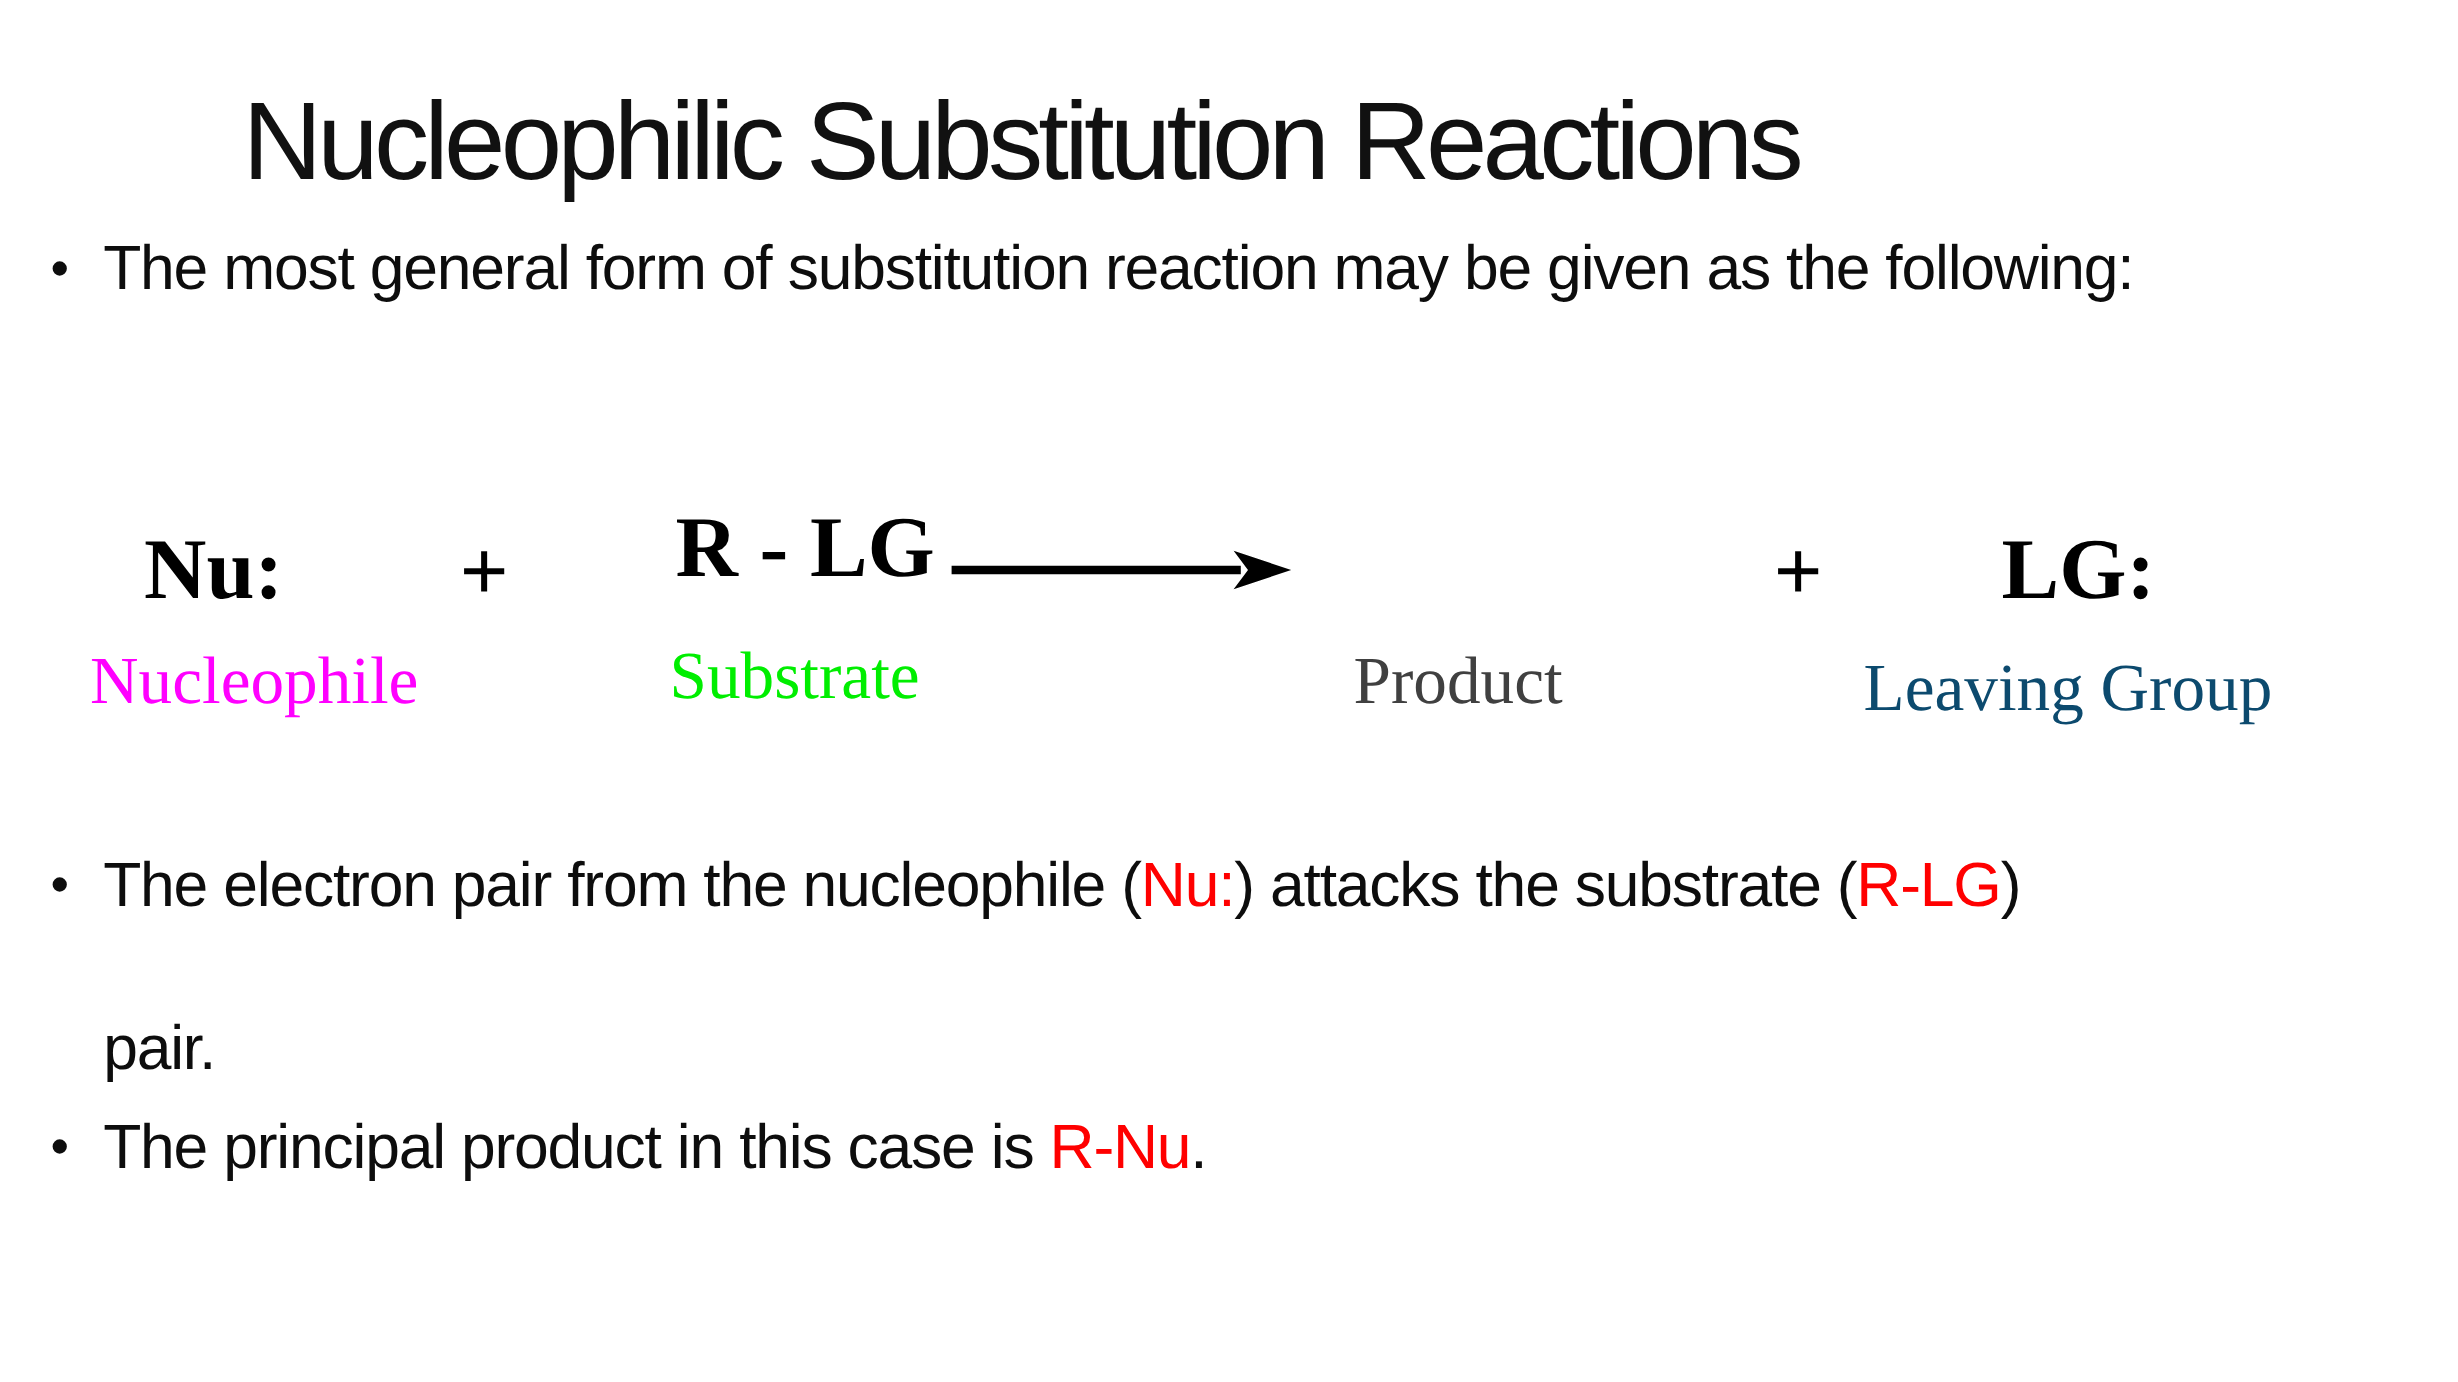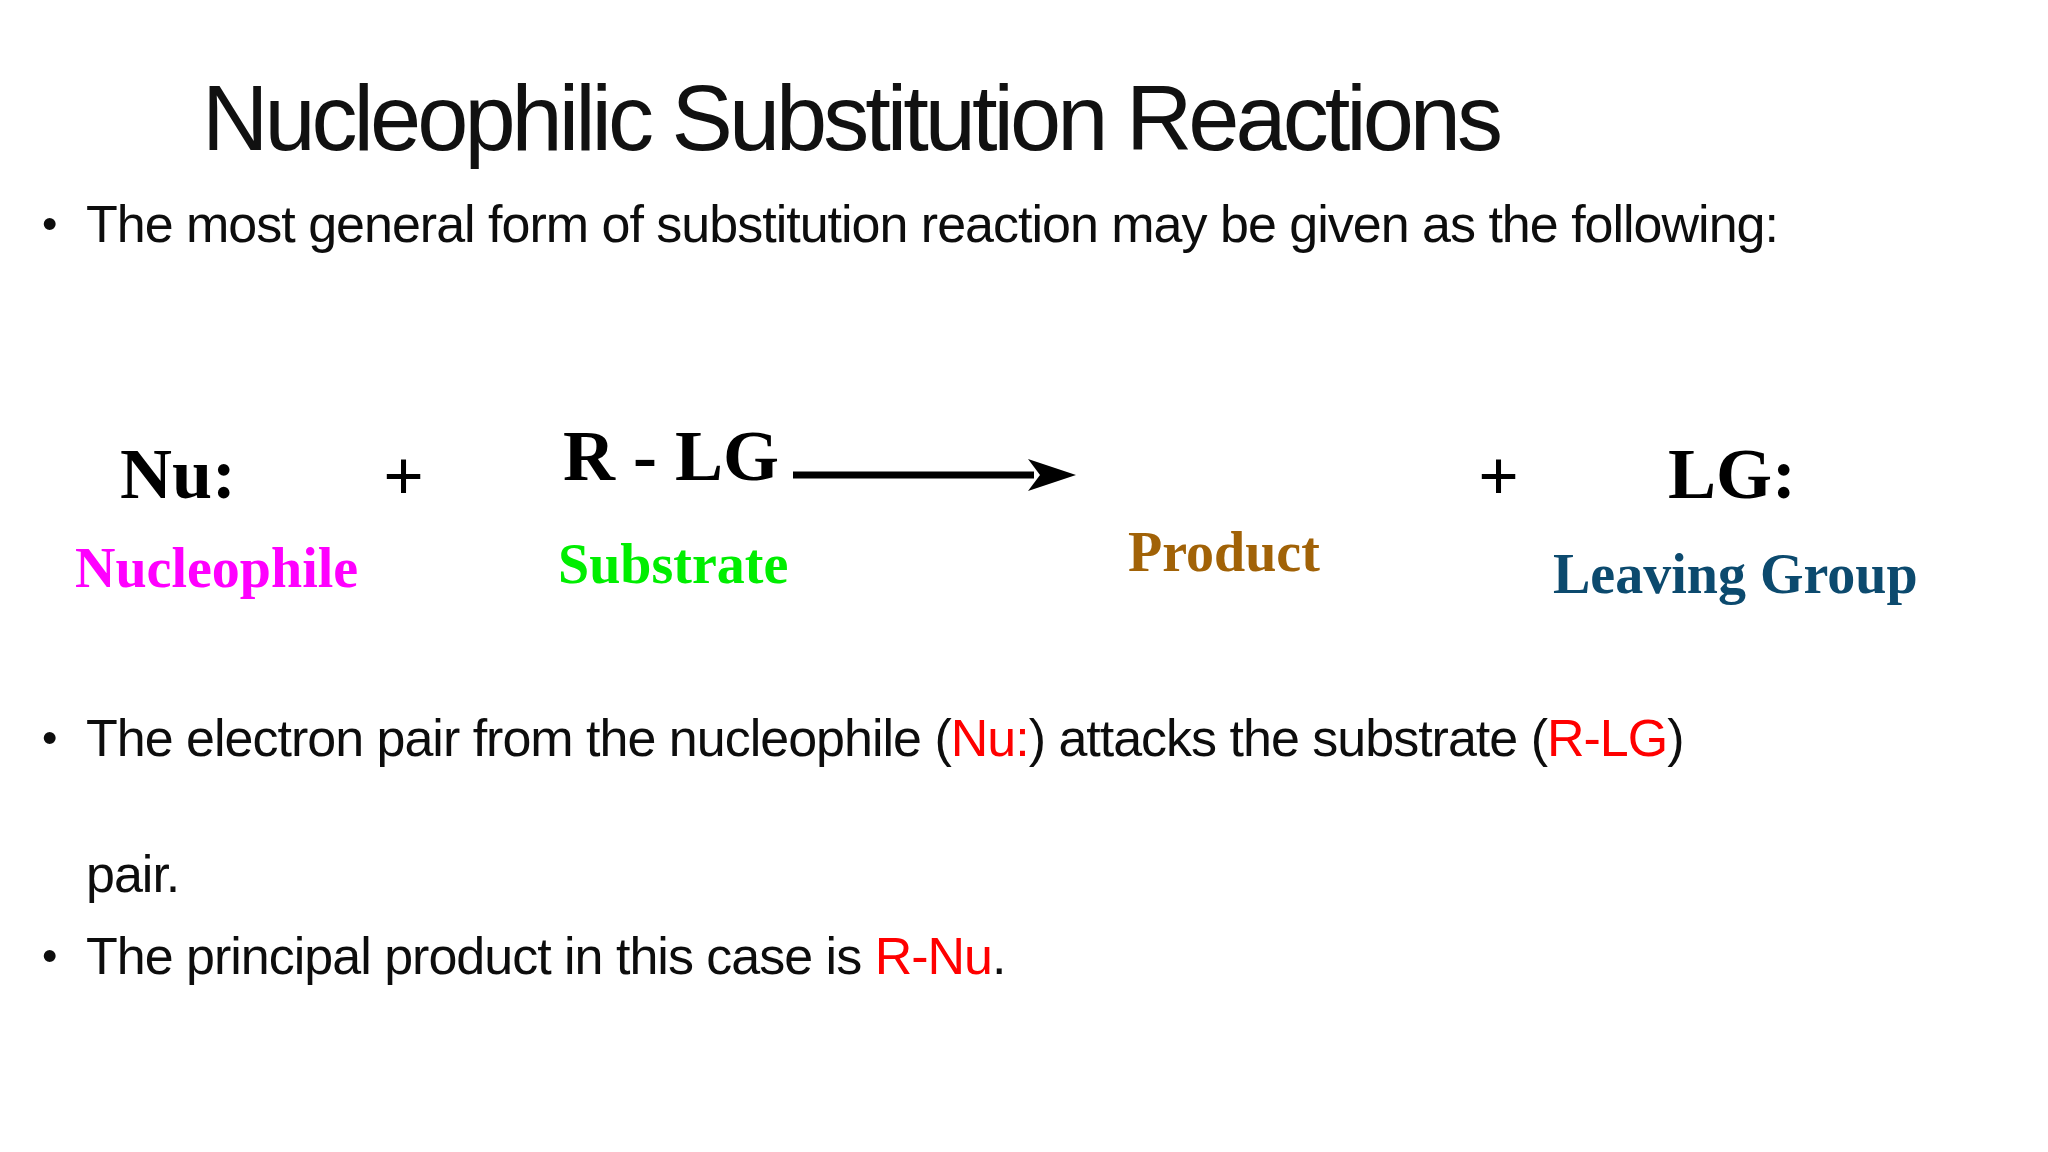--- a/index.html
+++ b/index.html
@@ -53,21 +53,21 @@
     font-family: "Liberation Serif", serif;
     font-weight: 700;
     font-size: 72px;
     line-height: 1;
     color: #000000;
     white-space: nowrap;
   }
   .eq-label {
     position: absolute;
     font-family: "Liberation Serif", serif;
-    font-weight: 700;
+    font-weight: 400;
     font-size: 56px;
     line-height: 1;
     white-space: nowrap;
   }
   .arrow-svg { position: absolute; left: 790px; top: 452px; }
 </style>
 </head>
 <body>
 
 <div class="slide">
@@ -86,21 +86,21 @@
   <svg class="arrow-svg" width="290" height="46" viewBox="0 0 290 46" aria-hidden="true">
     <line x1="3" y1="23" x2="244" y2="23" stroke="#000000" stroke-width="7"></line>
     <polygon points="238,7 286,23 238,39 250,23" fill="#000000"></polygon>
   </svg>
 
   <span class="eq-term" style="left:1478px; top:440px;">+</span>
   <span class="eq-term" style="left:1668px; top:438px;">LG:</span>
 
   <span class="eq-label" style="left: 75px; top: 540px; color: rgb(255, 0, 255);">Nucleophile</span>
   <span class="eq-label" style="left: 558px; top: 536px; color: rgb(0, 238, 0);">Substrate</span>
-  <span class="eq-label" style="left: 1128px; top: 524px; color: #a16207;">Product</span>
+  <span class="eq-label" style="left: 1128px; top: 540px; color: #404040;">Product</span>
   <span class="eq-label" style="left: 1553px; top: 546px; color: #0c4a6e;">Leaving Group</span>
 
   <div class="bullet b2">
     <span class="dot">•</span>
     <span class="btext"><span>The electron pair from the nucleophile (</span><span class="red" style="color: rgb(255, 0, 0);">Nu:</span><span>) attacks the substrate (</span><span class="red" style="color: rgb(255, 0, 0); margin-top: 16px;">R-LG</span><span>)</span><br><br><span>pair.</span></span>
   </div>
 
   <div class="bullet b3">
     <span class="dot">•</span>
     <span class="btext"><span>The principal product in this case is </span><span class="red" style="color: rgb(255, 0, 0);">R-Nu</span><span>.</span></span>

